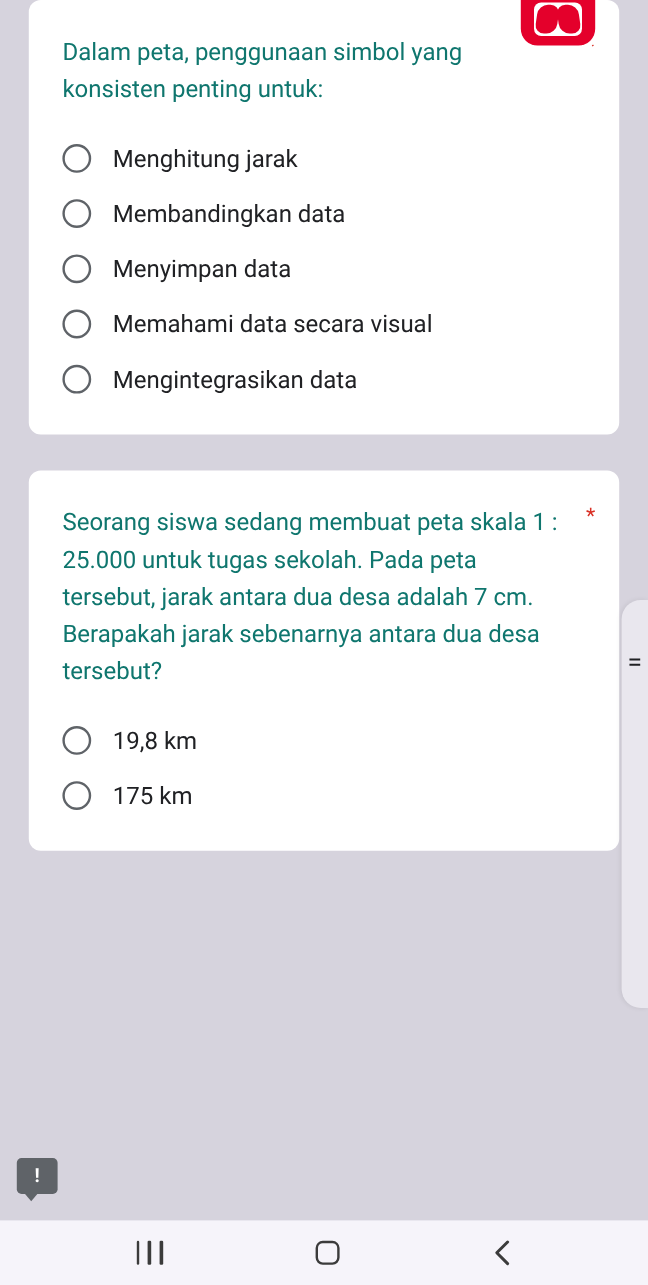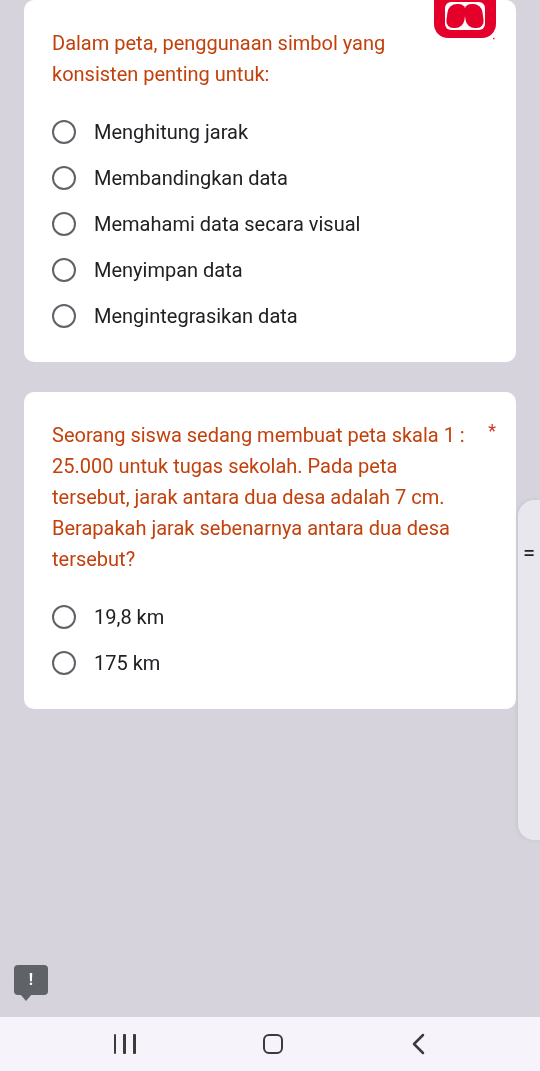--- a/index.html
+++ b/index.html
@@ -16,21 +16,21 @@
     border-radius: 10px;
     margin: 0 24px 30px 24px;
     padding: 28px 28px 28px 28px;
     position: relative;
   }
   .card:first-of-type {
     margin-top: 28px;
   }
   .question-text {
     font-size: 20px;
-    color: #c2410c;
+    color: #0f766e;
     line-height: 1.55;
     margin-bottom: 30px;
     padding-right: 14px;
   }
   .required {
     color: #d93025;
     font-size: 18px;
     position: absolute;
     top: 28px;
     right: 20px;
@@ -179,25 +179,25 @@
   <div class="option">
     <div class="radio"></div>
     <div class="option-label">Menghitung jarak</div>
   </div>
   <div class="option">
     <div class="radio"></div>
     <div class="option-label">Membandingkan data</div>
   </div>
   <div class="option">
     <div class="radio"></div>
+    <div class="option-label">Menyimpan data</div>
+  </div>
+  <div class="option">
+    <div class="radio"></div>
     <div class="option-label">Memahami data secara visual</div>
-  </div>
-  <div class="option">
-    <div class="radio"></div>
-    <div class="option-label">Menyimpan data</div>
   </div>
   <div class="option">
     <div class="radio"></div>
     <div class="option-label">Mengintegrasikan data</div>
   </div>
 </div>
 
 <div class="card">
   <span class="required">*</span>
   <div class="question-text">Seorang siswa sedang membuat peta skala 1 : 25.000 untuk tugas sekolah. Pada peta tersebut, jarak antara dua desa adalah 7 cm. Berapakah jarak sebenarnya antara dua desa tersebut?</div>

